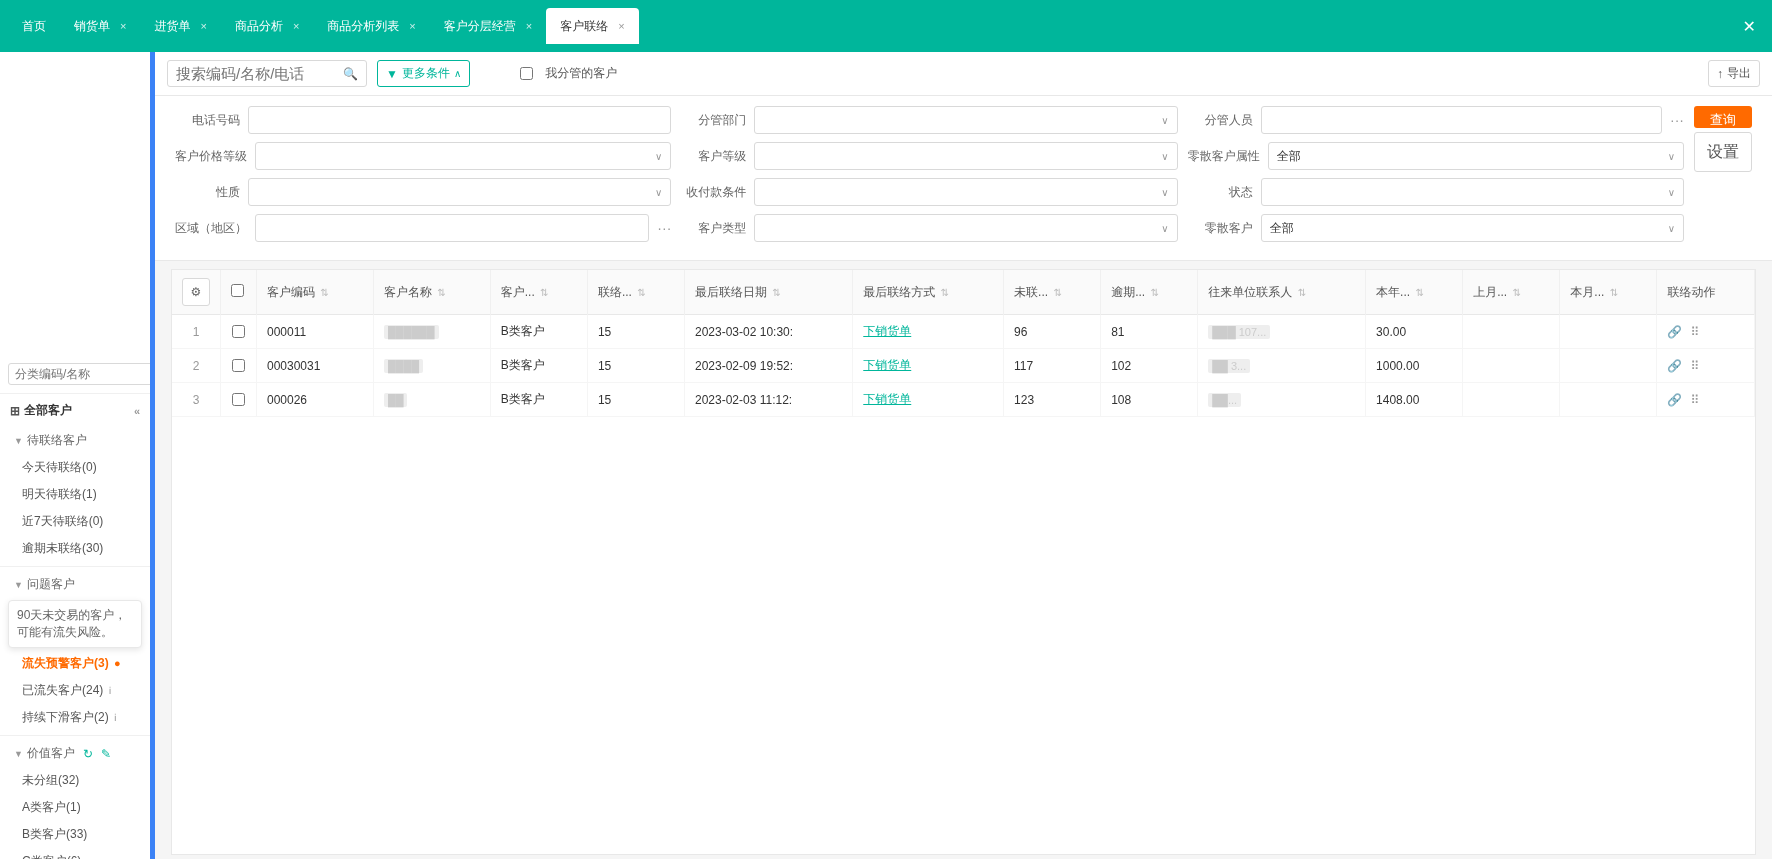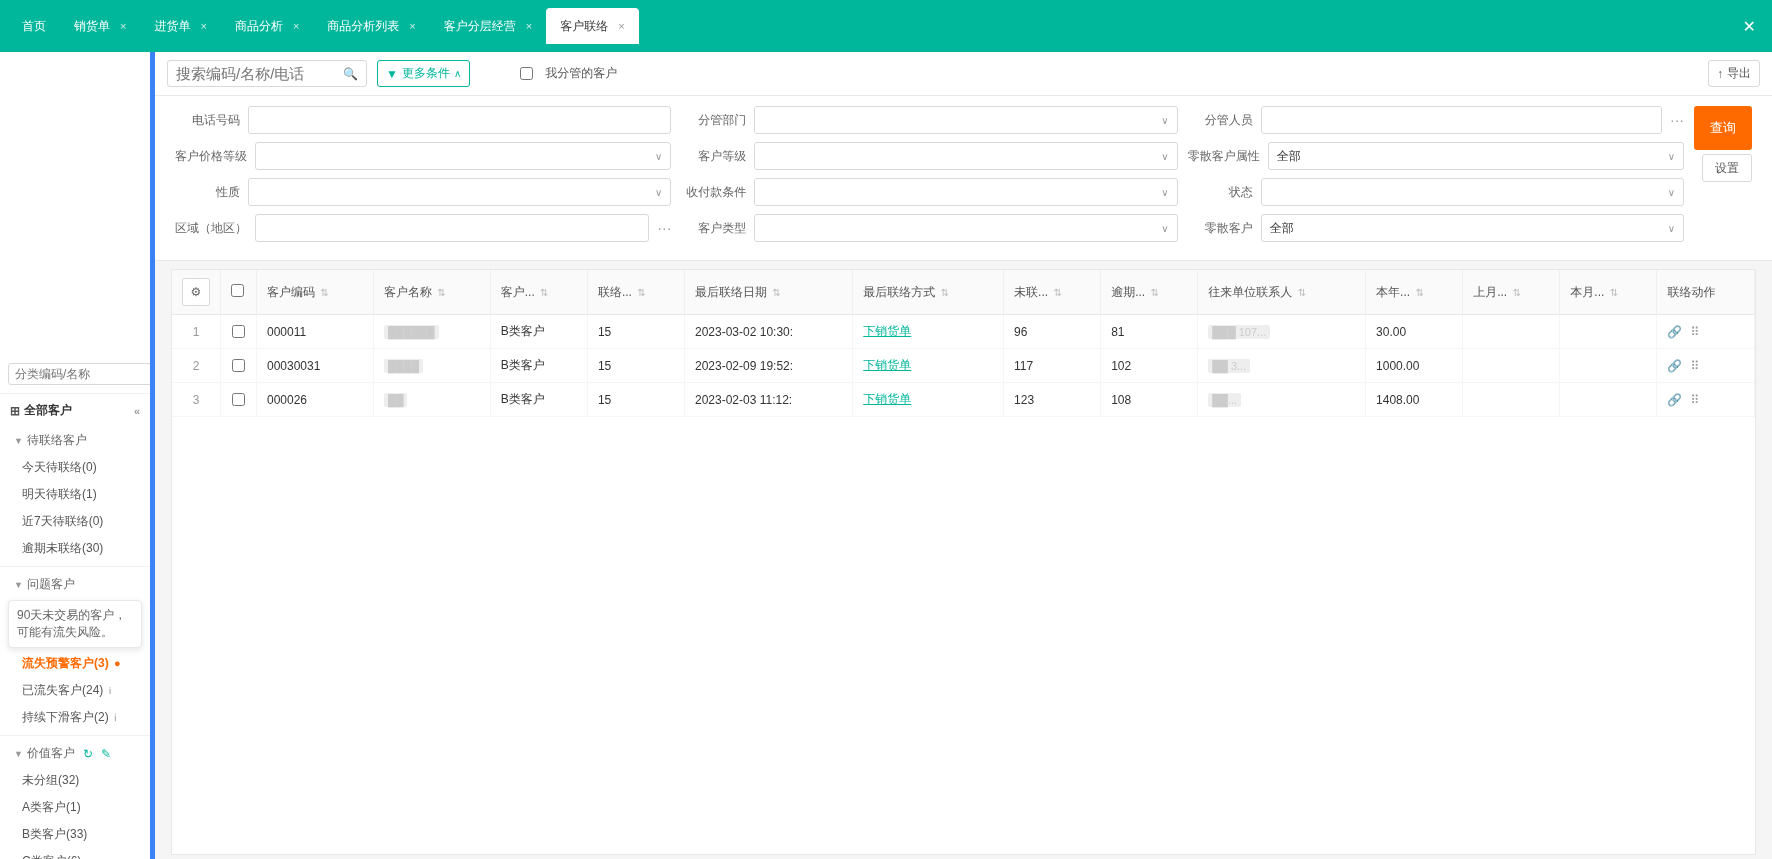--- a/index.html
+++ b/index.html
@@ -246,31 +246,31 @@
     .filter-select .arrow { color: #999; font-size: 10px; }
     .filter-dots { color: #999; cursor: pointer; font-size: 14px; }
     .action-btn-orange {
       background: #ff6a00;
       color: #fff;
       border: none;
       border-radius: 3px;
       padding: 5px 16px;
       cursor: pointer;
       font-size: 13px;
-      height: 44px;
+      height: 22px;
     }
     .action-btn-settings {
       background: #fff;
       color: #555;
       border: 1px solid #d9d9d9;
       border-radius: 3px;
       padding: 4px 12px;
       cursor: pointer;
-      font-size: 12px;
-      height: 28px;
+      font-size: 16px;
+      height: 40px;
     }
     .filter-actions {
       display: flex;
       flex-direction: column;
       gap: 4px;
       align-items: flex-end;
     }
 
     
     .table-container {

